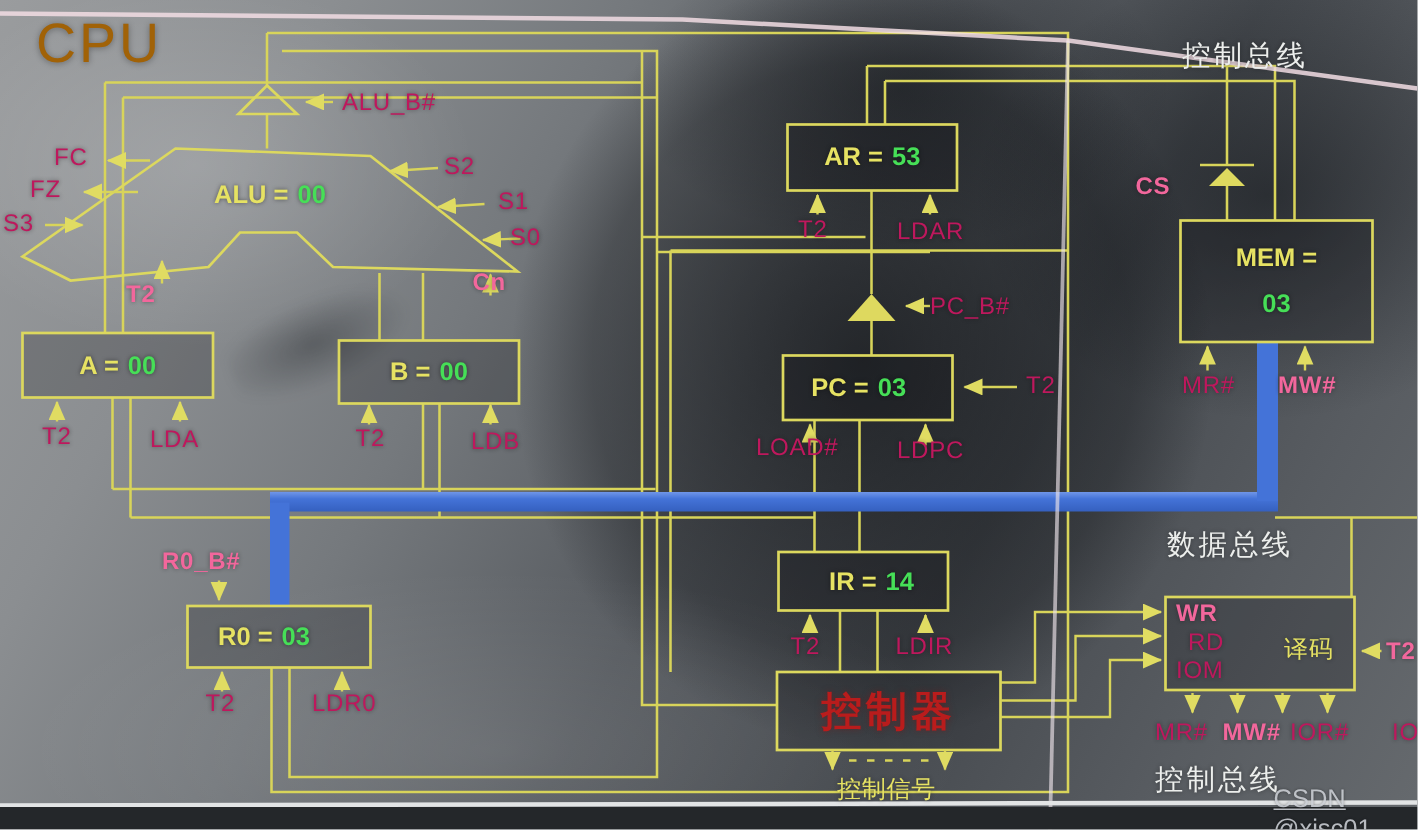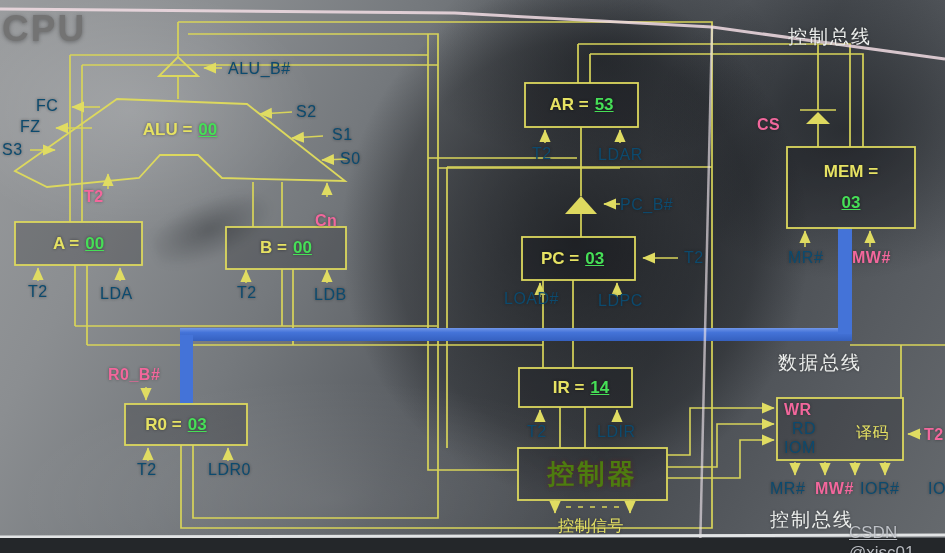--- a/index.html
+++ b/index.html
@@ -13,31 +13,31 @@
     radial-gradient(ellipse 300px 330px at 575px 240px, rgba(8,10,13,.62), rgba(8,10,13,.30) 60%, rgba(8,10,13,0) 78%),
     radial-gradient(ellipse 260px 200px at 845px 130px, rgba(10,13,17,.50), rgba(10,13,17,0) 75%),
     radial-gradient(ellipse 240px 140px at 600px 60px,  rgba(10,13,17,.45), rgba(10,13,17,0) 75%);}
   #shade-light{background:
     radial-gradient(ellipse 260px 170px at 130px 110px, rgba(255,255,255,.16), rgba(255,255,255,0) 72%),
     radial-gradient(ellipse 420px 160px at 330px 500px, rgba(255,255,255,.10), rgba(255,255,255,0) 75%);}
   #smudge{left:150px;top:196px;width:130px;height:62px;
     background:radial-gradient(ellipse at 45% 50%, rgba(30,33,37,.38), rgba(30,33,37,0) 68%);
     transform:rotate(-22deg);filter:blur(3px);}
   svg{position:absolute;left:0;top:0;}
-  .lbl{position:absolute;font-size:16px;color:#0c4a6e;white-space:nowrap;
+  .lbl{position:absolute;font-size:16px;color:#be185d;white-space:nowrap;
        text-shadow:0 0 3px rgba(20,20,20,.45);letter-spacing:.5px;}
   .y{color:#e6e263;text-align:right;}
-  .g{color:#46df57;text-decoration:underline;}
+  .g{color:#46df57;}
   .p{color:#f2679c;font-weight:bold;}
   .boxtext{position:absolute;display:flex;align-items:center;justify-content:center;
        font-size:17px;font-weight:bold;gap:6px;text-shadow:0 0 3px rgba(10,10,10,.5);}
-  #cpu-title{position:absolute;left:2px;top:8px;font-size:37px;font-weight:bold;color:#737373;
+  #cpu-title{position:absolute;left:24px;top:8px;font-size:37px;font-weight:normal;color:#a16207;
        letter-spacing:2px;text-shadow:0 1px 4px rgba(0,0,0,.35);}
   #controller-label{position:absolute;left:518px;top:448px;width:149px;height:52px;display:flex;
-       align-items:center;justify-content:center;font-size:27px;font-weight:bold;color:#4d7c0f;
+       align-items:center;justify-content:center;font-size:27px;font-weight:bold;color:#b91c1c;
        letter-spacing:3px;text-shadow:0 0 4px rgba(120,20,20,.5);}
   .busname{font-size:19px;color:#eceeec;letter-spacing:2px;}
   #watermark{position:absolute;left:849px;top:523px;font-size:17px;color:rgba(210,214,220,.85);
        text-shadow:0 0 2px rgba(0,0,0,.4);text-decoration:underline;}
   #mem-text{flex-direction:column;gap:12px;line-height:1.1;}
 </style>
 </head>
 <body>
 
 <div class="shade" id="shade-dark"></div>
@@ -158,21 +158,21 @@
   <span class="g">00</span>
 </div>
 <div class="lbl" style="left:228px;top:60px">ALU_B#</div>
 <div class="lbl" style="left:36px;top:97px">FC</div>
 <div class="lbl" style="left:20px;top:118px">FZ</div>
 <div class="lbl" style="left:2px;top:141px">S3</div>
 <div class="lbl" style="left:296px;top:103px">S2</div>
 <div class="lbl" style="left:332px;top:126px">S1</div>
 <div class="lbl" style="left:340px;top:150px">S0</div>
 <div class="lbl p" style="left:84px;top:188px">T2</div>
-<div class="lbl p" style="left:315px;top:212px">Cn</div>
+<div class="lbl p" style="left:315px;top:180px">Cn</div>
 
 <div class="boxtext" style="left:15px;top:222px;width:127px;height:43px">
   <span class="y">A =</span>
   <span class="g">00</span>
 </div>
 <div class="lbl" style="left:28px;top:283px">T2</div>
 <div class="lbl" style="left:100px;top:285px">LDA</div>
 
 <div class="boxtext" style="left:226px;top:227px;width:120px;height:42px">
   <span class="y">B =</span>

